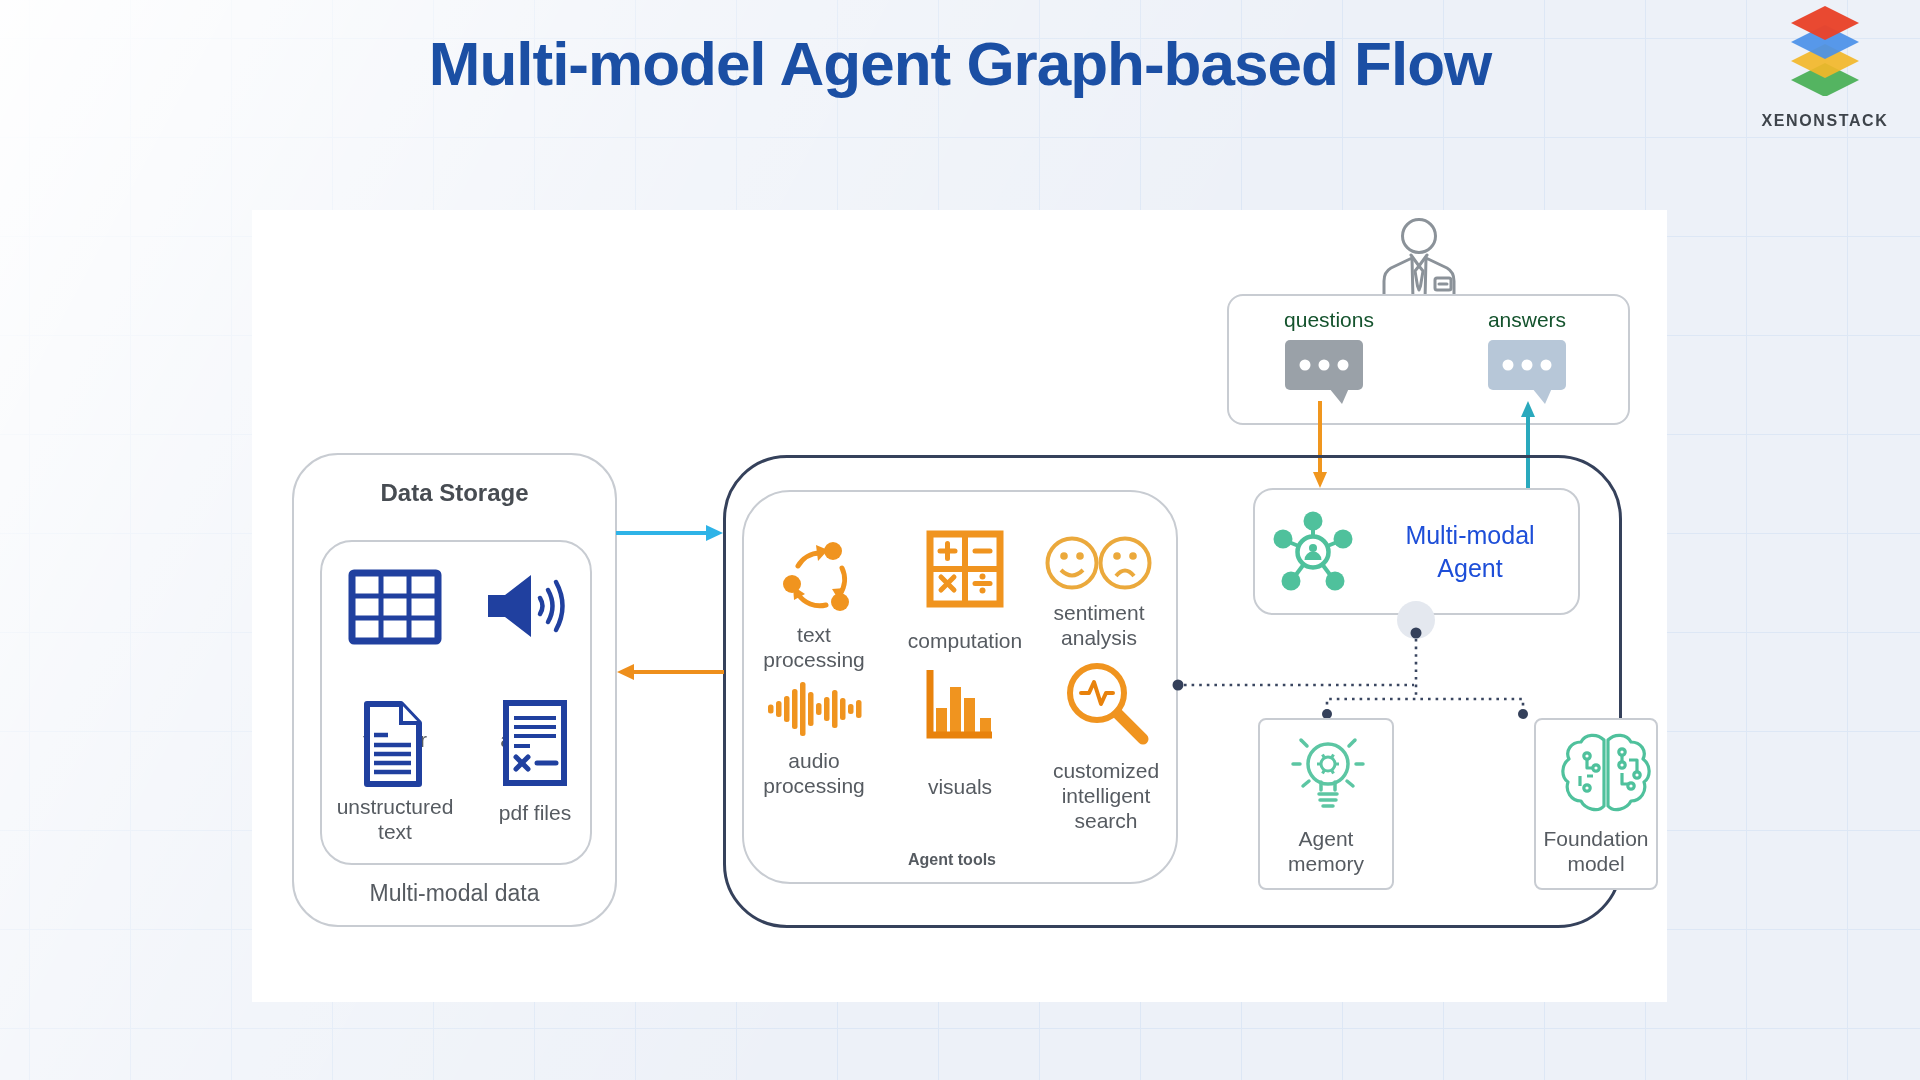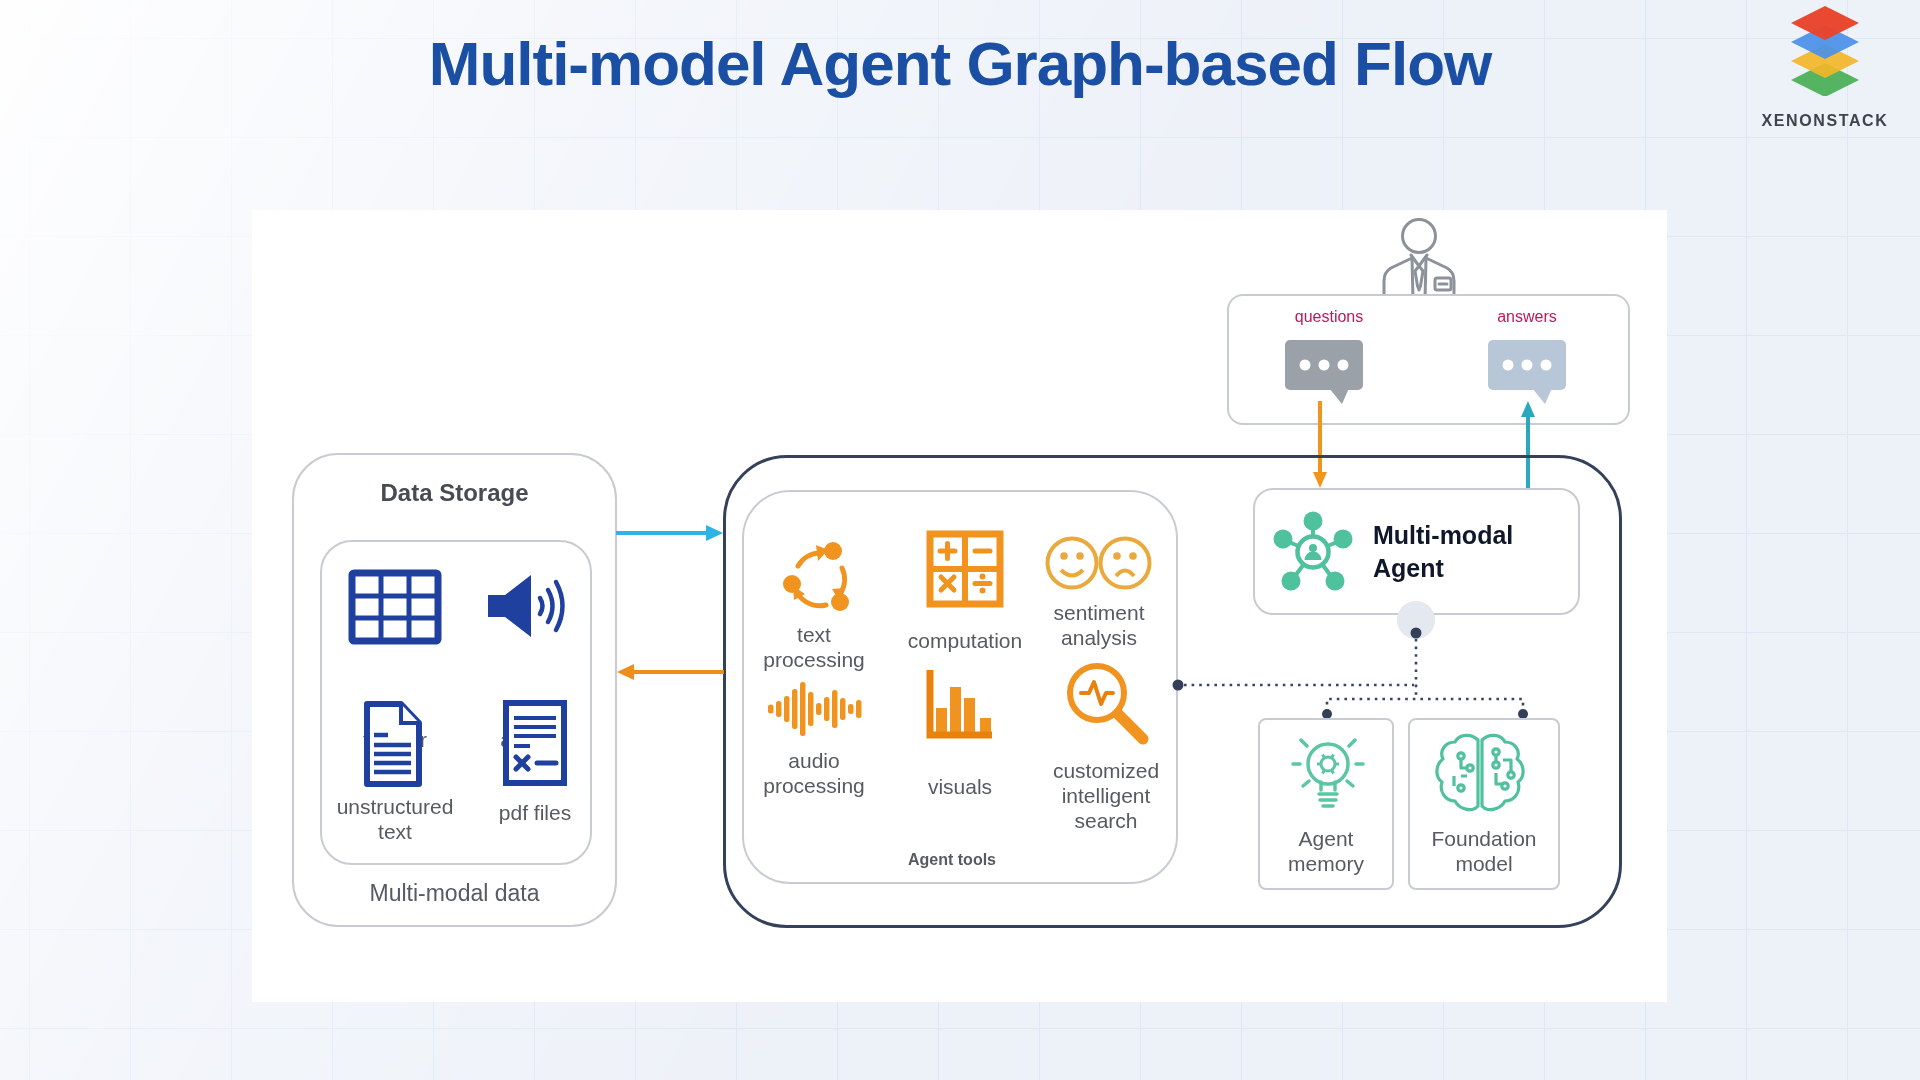--- a/index.html
+++ b/index.html
@@ -26,22 +26,22 @@
   }
   .brand{left:1752px;top:6px;width:146px;text-align:center;}
   .brand-name{margin-top:16px;font-size:16px;font-weight:bold;letter-spacing:1.6px;color:#3e444b;}
   .box{background:#fff;border:2px solid #c8ccd2;border-radius:8px;box-sizing:border-box;}
   .container-main{
     left:723px;top:455px;width:899px;height:473px;border:3px solid #35415b;
     border-radius:64px;box-sizing:border-box;background:transparent;
   }
   .lbl{font-size:21px;line-height:25px;color:#565b61;text-align:center;}
   .lbl-bold{font-weight:bold;color:#474c52;}
-  .qa-label{font-size:16px;color:#be185d;text-align:center;}
-  .agent-label{font-size:25px;line-height:33px;font-weight:bold;color:#0f172a;text-align:left;}
+  .qa-label{font-size:21px;color:#14532d;text-align:center;}
+  .agent-label{font-size:25px;line-height:33px;font-weight:normal;color:#1d4ed8;text-align:center;}
   svg{display:block;}
 </style>
 </head>
 <body>
 
 <div class="stage">
 
   <div class="abs panel"></div>
 
   <div class="abs title">Multi-model Agent Graph-based Flow</div>
@@ -306,21 +306,21 @@
         <line x1="32" y1="32" x2="28" y2="32"></line>
         <line x1="42.5" y1="38" x2="44.5" y2="41.5"></line>
         <line x1="35.5" y1="38" x2="33.5" y2="41.5"></line>
         <line x1="42.5" y1="26" x2="44.5" y2="22.5"></line>
         <line x1="35.5" y1="26" x2="33.5" y2="22.5"></line>
       </g>
     </svg>
     <div class="abs lbl" style="left:0;top:106px;width:100%;">Agent memory</div>
   </div>
 
-  <div class="abs box" style="left:1408px;top:718px;width:152px;height:172px;">
+  <div class="abs box" style="left:1534px;top:718px;width:124px;height:172px;">
     <svg class="abs" style="left:24px;top:10px;" width="92" height="88" viewBox="0 0 92 88">
       <g stroke="#4fc19c" stroke-width="3.2" fill="none" stroke-linejoin="round">
         <path d="M44 10 C37 3 25 4 21 12 C11 12 5 21 9 29 C1 35 1 47 8 52 C5 61 11 71 21 71 C25 79 38 83 44 76 Z"></path>
         <path d="M48 10 C55 3 67 4 71 12 C81 12 87 21 83 29 C91 35 91 47 84 52 C87 61 81 71 71 71 C67 79 54 83 48 76 Z"></path>
         <circle cx="27" cy="26" r="3.2"></circle>
         <path d="M27 29 V38 H33"></path>
         <circle cx="36" cy="38" r="3.2"></circle>
         <path d="M27 46 H33 M20 46 V56"></path>
         <circle cx="27" cy="58" r="3.2"></circle>
         <circle cx="62" cy="22" r="3.2"></circle>

